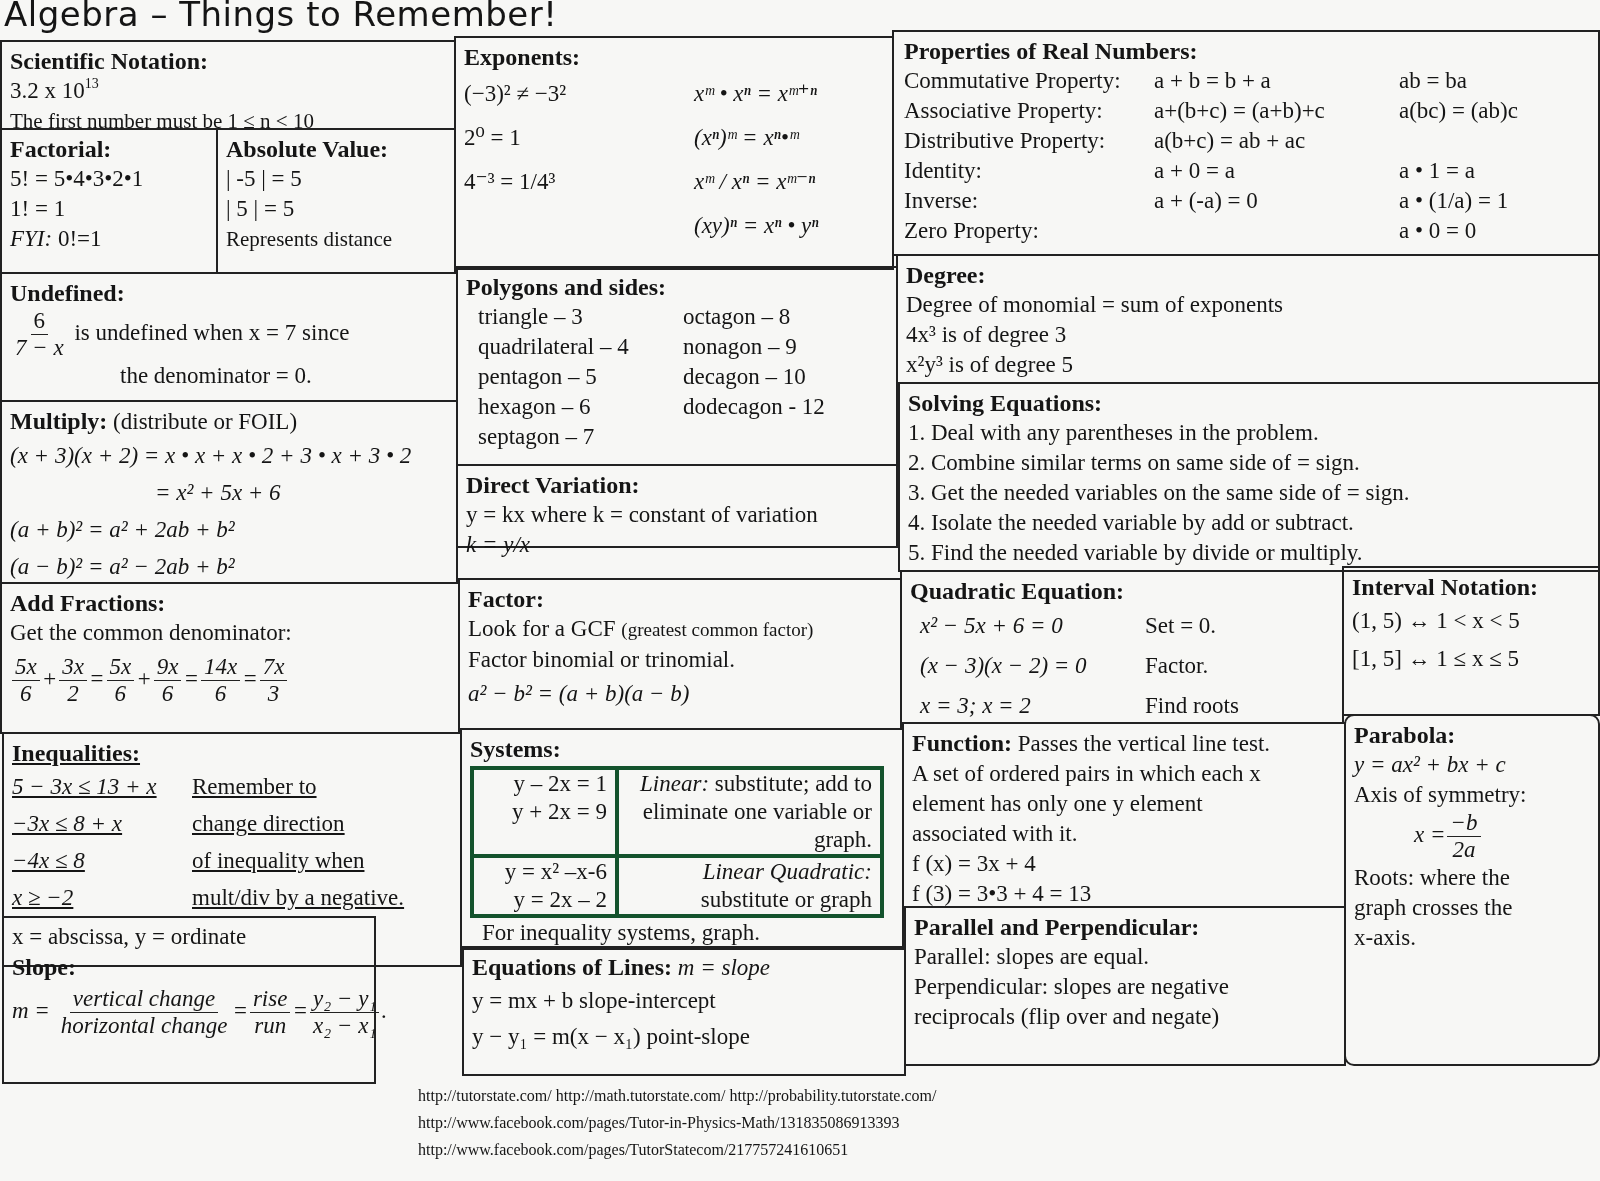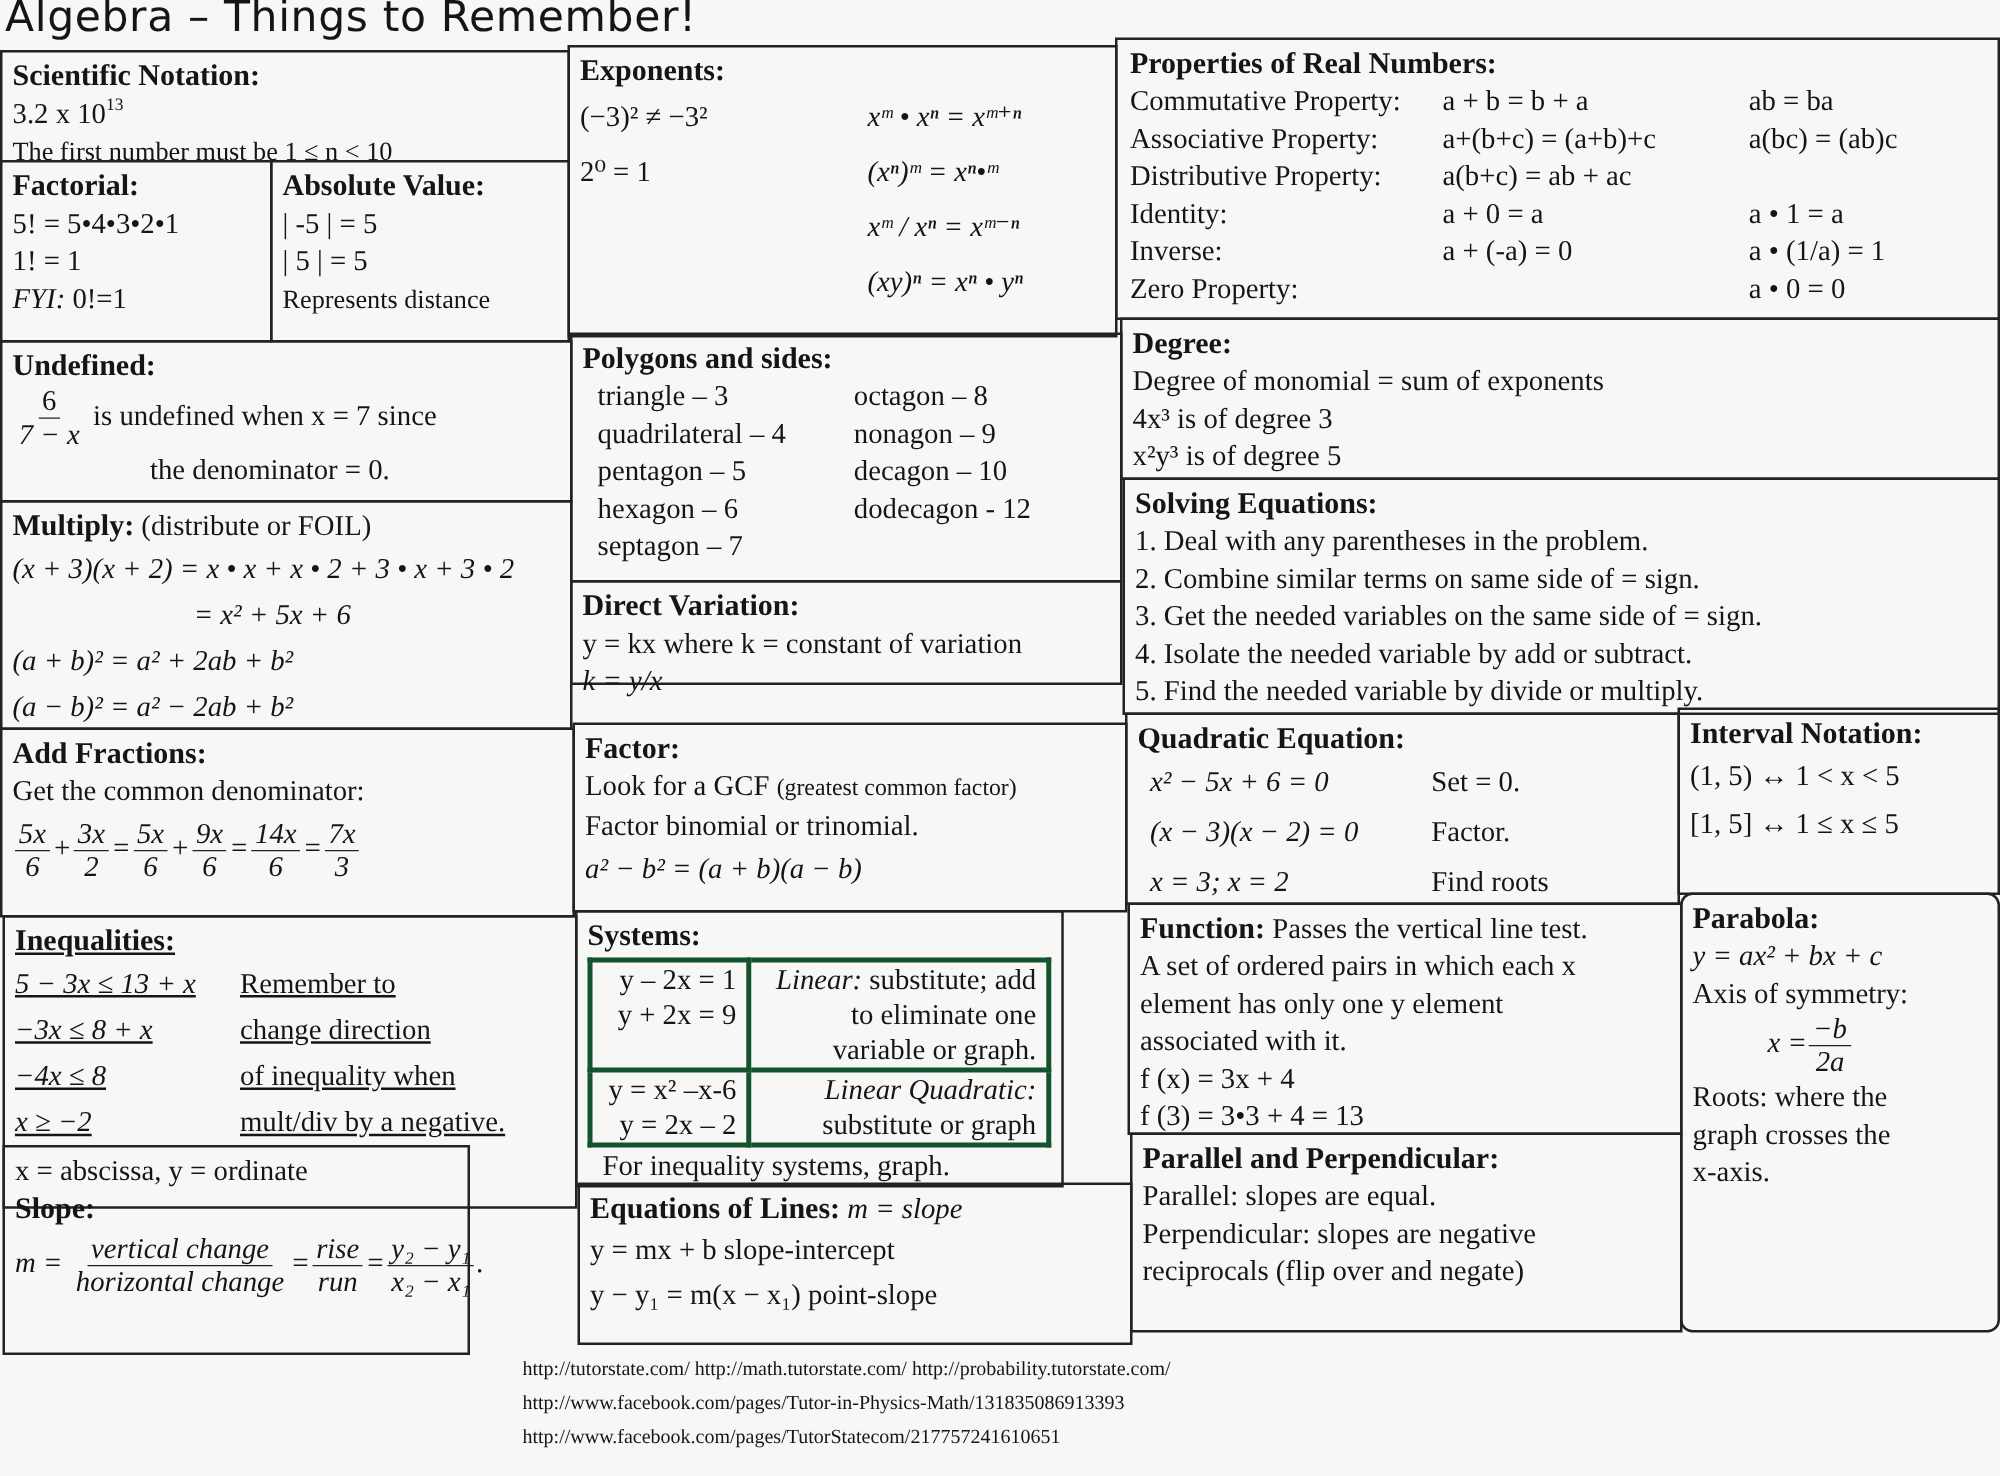--- a/index.html
+++ b/index.html
@@ -43,20 +43,21 @@
   <div class="ln">| 5 | = 5</div>
   <div class="ln" style="font-size:21px;">Represents distance</div>
 </div>
 
 <div class="cell" style="left:454px;top:36px;width:440px;height:234px;">
   <div class="h">Exponents:</div>
   <div class="col2" style="line-height:44px;">
     <div>
       <div class="ln">(−3)² ≠ −3²</div>
       <div class="ln">2⁰ = 1</div>
+      <div class="ln">4⁻³ = 1/4³</div>
     </div>
     <div class="i" style="padding-left:40px;">
       <div class="ln">xᵐ • xⁿ = xᵐ⁺ⁿ</div>
       <div class="ln">(xⁿ)ᵐ = xⁿ•ᵐ</div>
       <div class="ln">xᵐ / xⁿ = xᵐ⁻ⁿ</div>
       <div class="ln">(xy)ⁿ = xⁿ • yⁿ</div>
     </div>
   </div>
 </div>
 
@@ -187,21 +188,21 @@
   <div class="ln i">k = y/x</div>
 </div>
 
 <div class="cell" style="left:458px;top:578px;width:444px;height:152px;">
   <div class="h">Factor:</div>
   <div class="ln"><span>Look for a GCF</span> <span style="font-size:19px;">(greatest common factor)</span></div>
   <div class="ln">Factor binomial or trinomial.</div>
   <div class="ln i" style="line-height:38px;">a² − b² = (a + b)(a − b)</div>
 </div>
 
-<div class="cell" style="left:460px;top:728px;width:391px;height:222px;">
+<div class="cell" style="left:460px;top:728px;width:444px;height:222px;">
   <div class="h">Systems:</div>
   <table class="sys">
     <tbody>
         <tr>
       <td style="width:125px;">
             <div>y – 2x = 1</div>
             <div>y + 2x = 9</div>
           </td>
       <td style="width:245px;"><span class="i">Linear:</span><span> substitute; add to eliminate one variable or graph.</span></td>
     </tr>

